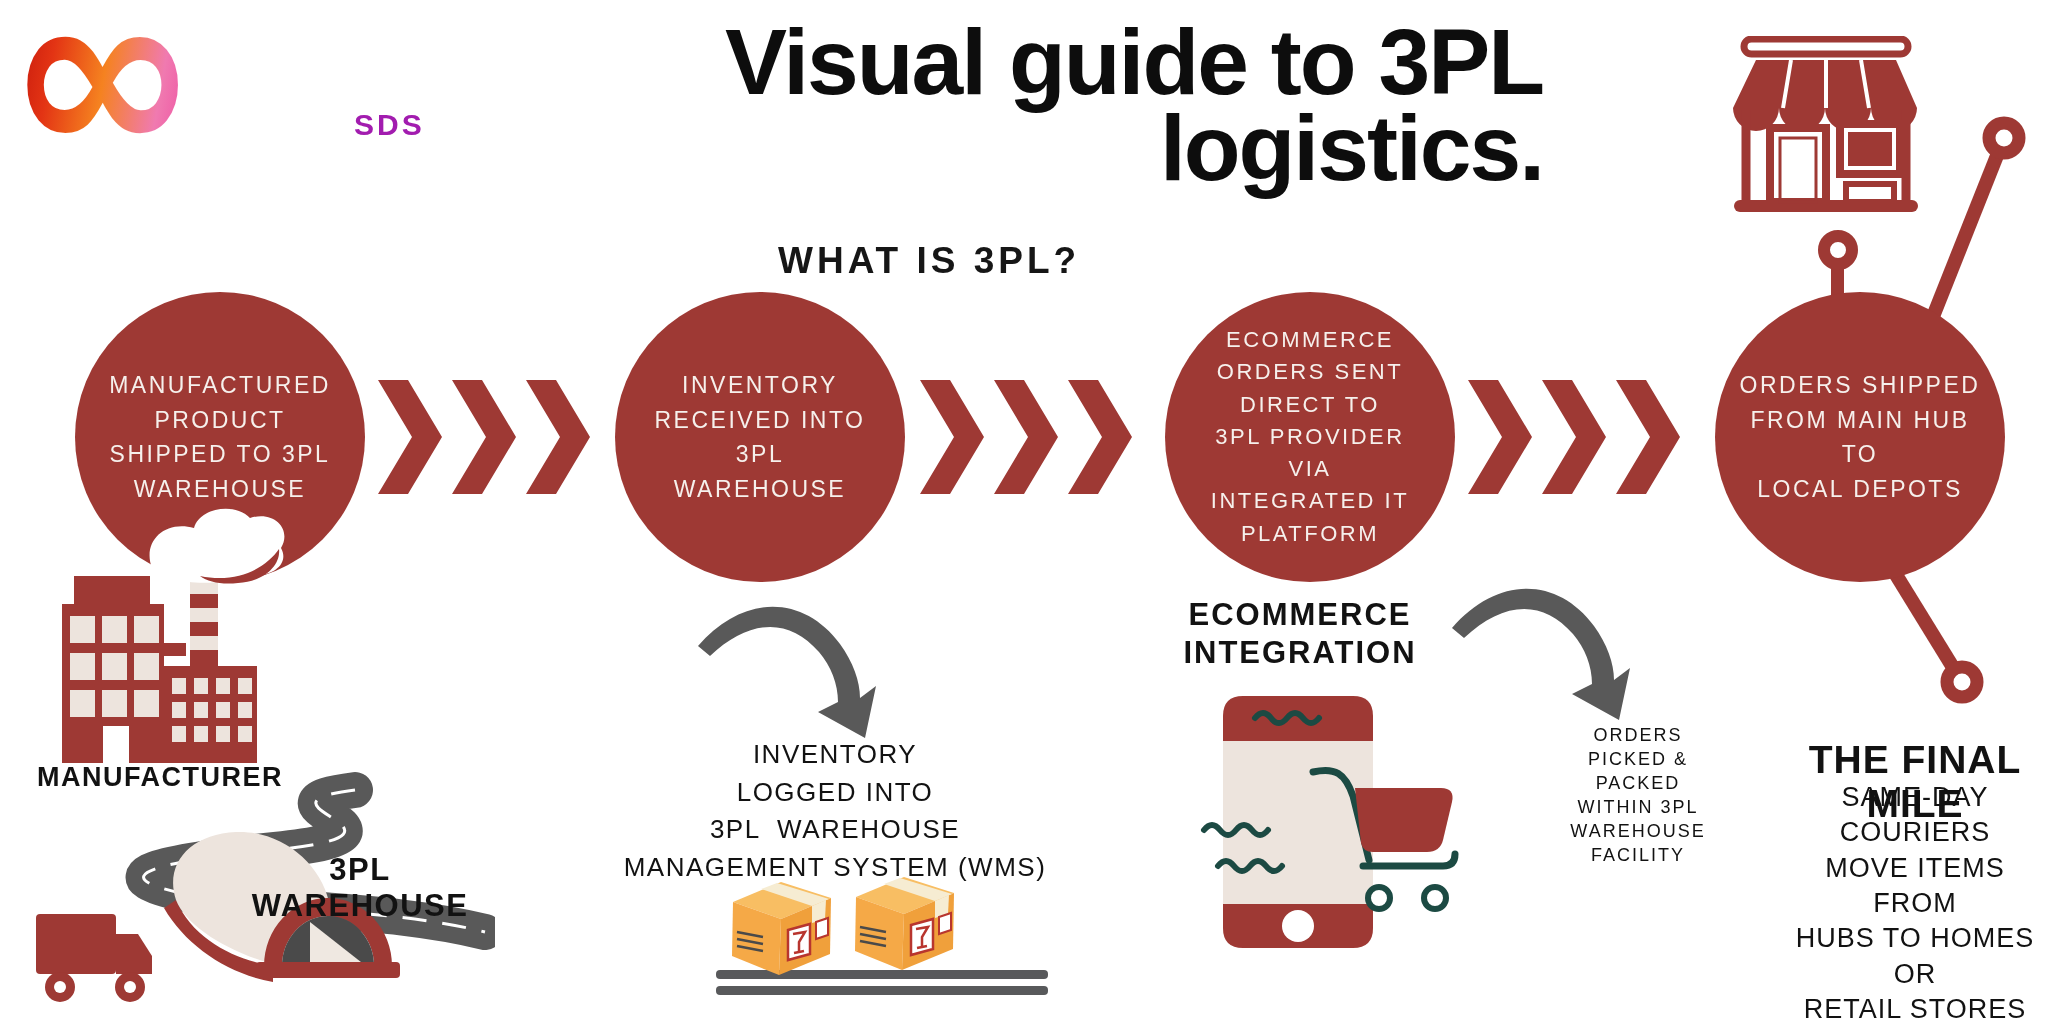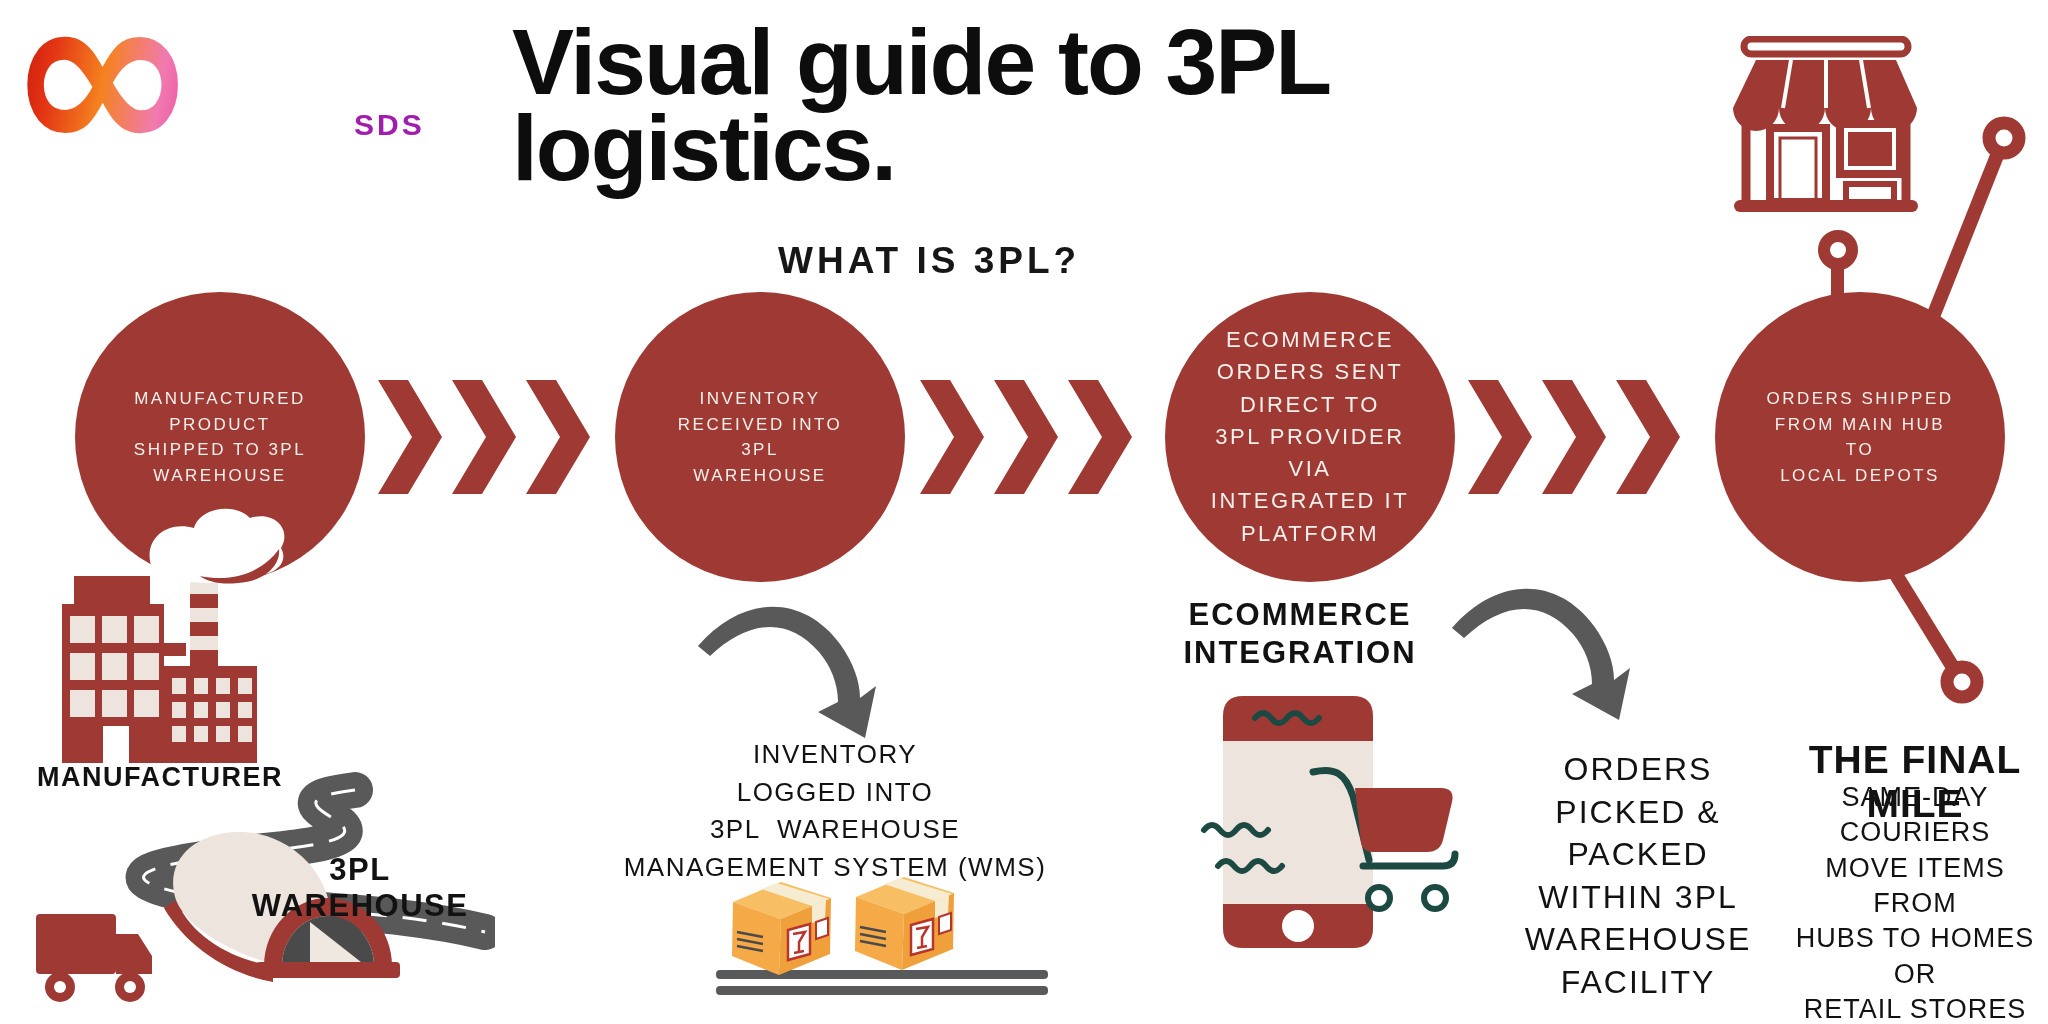--- a/index.html
+++ b/index.html
@@ -11,43 +11,43 @@
   
   .logo-wrap{left:6px;top:-4px;width:470px;height:190px;z-index:5;}
   .infinity{
     left:0;top:-38px;font-family:"DejaVu Sans",sans-serif;font-size:232px;font-weight:700;line-height:1;
     background:linear-gradient(100deg,#b50707 0%,#e33414 28%,#f58220 52%,#f07ab0 78%,#ee3e9c 100%);
     -webkit-background-clip:text;background-clip:text;color:transparent;letter-spacing:-6px;
   }
   .brand{left:170px;top:48px;font-size:60px;font-weight:800;letter-spacing:1px;color:#0d0d0d;}
   .brand-sub{left:348px;top:112px;font-size:30px;font-weight:800;letter-spacing:3px;color:#a21caf;}
   
-  .title{left:512px;top:20px;width:1000px;text-align:left;font-size:93px;line-height:.92;
+  .title{left:543px;top:20px;width:1000px;text-align:right;font-size:93px;line-height:.92;
          font-weight:800;letter-spacing:-2px;color:#0d0d0d;white-space:pre-wrap;}
   .subtitle{left:778px;top:240px;width:500px;font-size:37px;font-weight:700;
             letter-spacing:4px;color:#161616;}
   
   .circle{width:290px;height:290px;border-radius:50%;background:#9E3934;color:#F6F0EC;
           display:flex;align-items:center;justify-content:center;text-align:center;
-          font-size:17px;letter-spacing:2.5px;line-height:1.5;white-space:pre-wrap;z-index:2;}
+          font-size:23px;letter-spacing:2.5px;line-height:1.5;white-space:pre-wrap;z-index:2;}
   .c1{left:75px;top:292px;}
   .c2{left:615px;top:292px;}
   .c3{left:1165px;top:292px;font-size:22px;line-height:1.47;}
   .c4{left:1715px;top:292px;}
   
   .chev{top:377px;z-index:1;}
   .chev polygon{fill:#9E3934;}
   
   .blacknote{white-space:pre-wrap;text-align:center;color:#121212;z-index:6;}
   .bold{font-weight:700;}
   .manufacturer-label{left:30px;top:762px;width:260px;font-size:27px;letter-spacing:1.5px;}
   .warehouse-label{left:230px;top:852px;width:260px;font-size:31px;letter-spacing:1.5px;}
   .ecom-label{left:1165px;top:596px;width:270px;font-size:31px;letter-spacing:2px;line-height:1.22;}
   .wms-note{left:605px;top:736px;width:460px;font-size:26px;letter-spacing:1.5px;line-height:1.45;}
-  .picked-note{left:1523px;top:748px;width:230px;font-size:32px;letter-spacing:2px;line-height:1.33;}
+  .picked-note{left:1523px;top:724px;width:230px;font-size:18px;letter-spacing:2px;line-height:1.33;}
   .finalmile-title{left:1790px;top:738px;width:250px;font-size:39px;letter-spacing:1px;}
   .finalmile-note{left:1780px;top:780px;width:270px;font-size:27px;letter-spacing:1px;line-height:1.31;}
   svg{display:block;}
   .z0{z-index:0;}.z1{z-index:1;}.z2{z-index:2;}.z3{z-index:3;}.z4{z-index:4;}
 </style>
 </head>
 <body>
 
 <div class="abs logo-wrap">
   <div class="abs infinity">∞</div>

